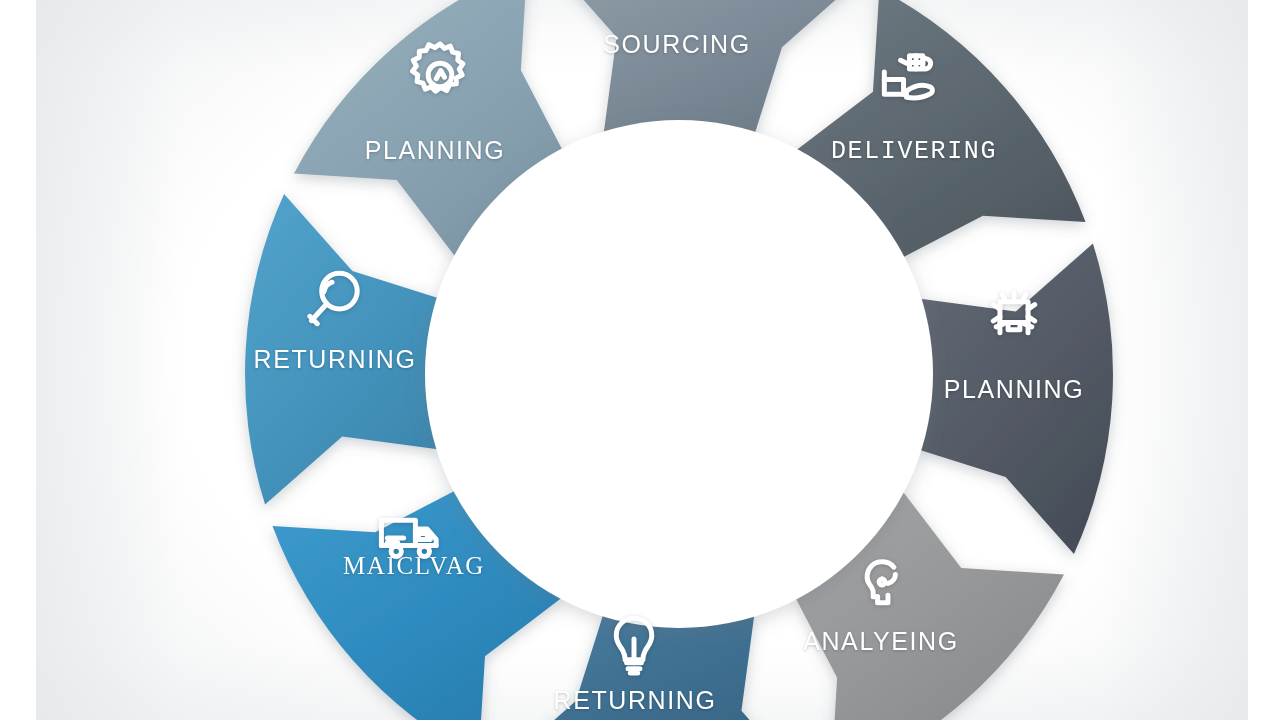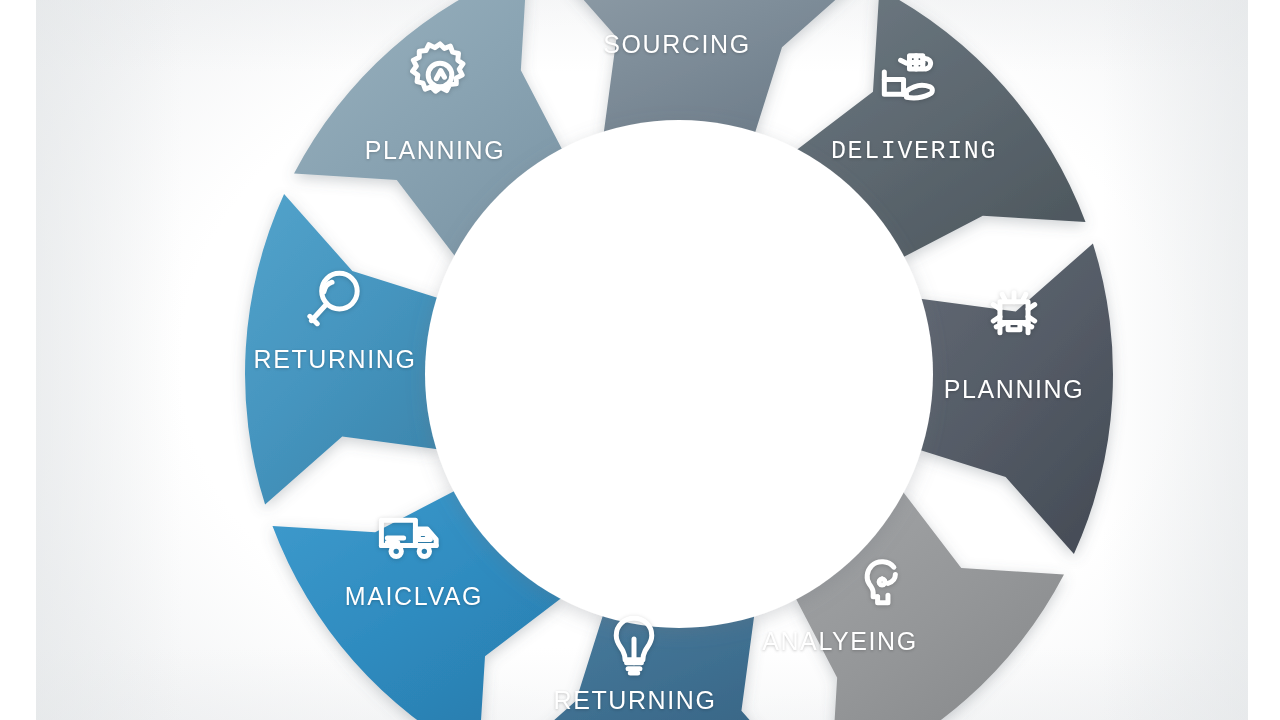--- a/index.html
+++ b/index.html
@@ -145,23 +145,23 @@
       </g>
     <g id="hub-group">
         <circle cx="643" cy="374" r="254" fill="#ffffff" filter="url(#hub-shadow)"></circle>
       </g>
   </svg>
 
   <div id="labels-layer">
       <div class="seg-label" style="left: 641px; top: 44px;">SOURCING</div>
       <div class="seg-label" style="left: 878px; top: 151px; font-family: Liberation Mono, monospace;">DELIVERING</div>
       <div class="seg-label" style="left: 978px; top: 389px;">PLANNING</div>
-      <div class="seg-label" style="left: 804px; top: 641px;">ANALYEING</div>
+      <div class="seg-label" style="left: 845px; top: 641px;">ANALYEING</div>
       <div class="seg-label" style="left: 599px; top: 700px;">RETURNING</div>
-      <div class="seg-label" style="left: 378px; top: 596px;">MAICLVAG</div>
+      <div class="seg-label" style="left: 378px; top: 566px; font-family: Liberation Serif, serif;">MAICLVAG</div>
       <div class="seg-label" style="left: 299px; top: 359px;">RETURNING</div>
       <div class="seg-label" style="left: 399px; top: 150px;">PLANNING</div>
     </div>
   <div id="icons-layer">
       <div class="seg-icon" style="left: 872px; top: 78px;">
         <svg viewBox="0 0 100 100" xmlns="http://www.w3.org/2000/svg">
           <path d="M18 42 v30 h30"></path>
           <path d="M18 52 h26 v20"></path>
           <path d="M48 68 c10 -8 22 -10 32 -6 4 2 4 8 -1 10 -8 4 -20 6 -31 4"></path>
           <rect x="52" y="20" width="18" height="18"></rect>

